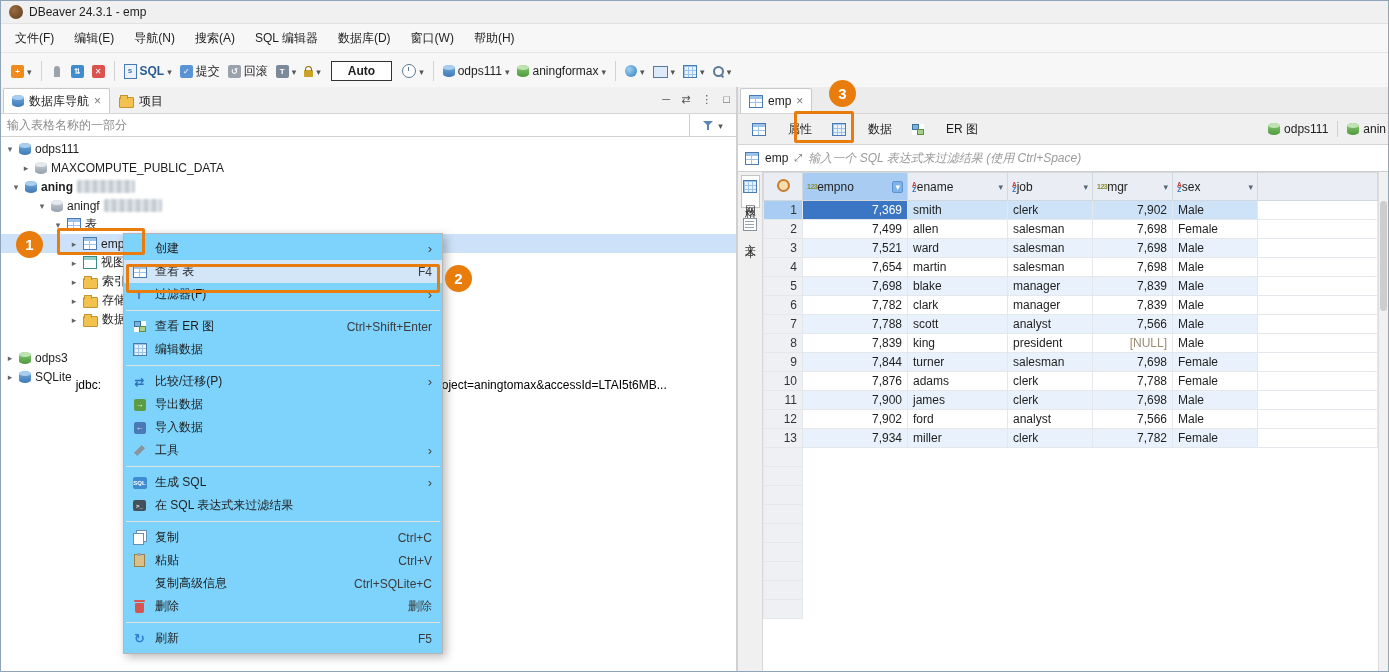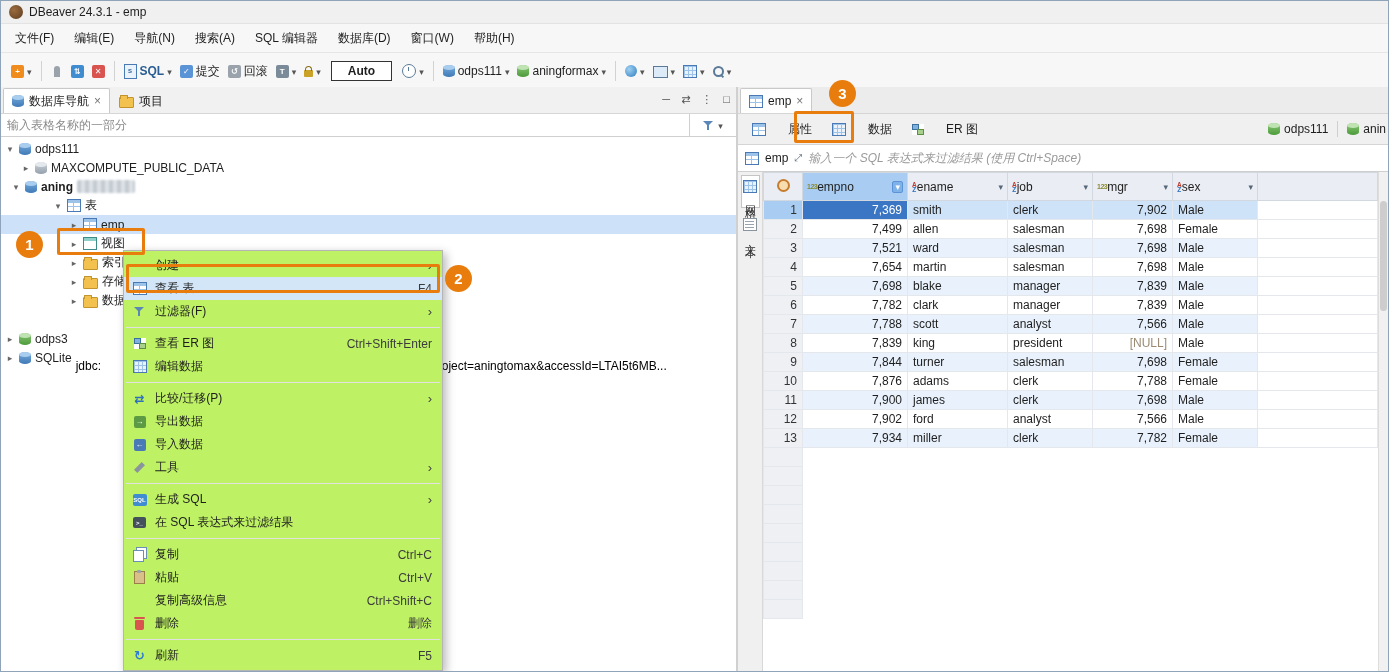--- a/index.html
+++ b/index.html
@@ -81,21 +81,21 @@
   .trow{height:19px;display:flex;align-items:center;gap:4px;white-space:nowrap;}
   .trow.selected{background:#cde2f8;}
   .ar{width:10px;text-align:center;color:#666;font-size:9px;flex:none;}
   .ar-exp::before{content:"▾";}
   .ar-col::before{content:"▸";}
   .bold{font-weight:bold;}
   .redact{display:inline-block;width:58px;height:13px;border-radius:2px;background:repeating-linear-gradient(90deg,#c3cad1 0 4px,#dde2e7 4px 8px);filter:blur(1px);}
   .tdesc{color:#000000;margin-top:16px;}
   .gap19{margin-top:19px;}
   
-  .cmenu{position:absolute;left:122px;top:249px;width:318px;background:#bef264;border:1px solid #b5b5b5;box-shadow:3px 3px 9px rgba(0,0,0,.28);padding:3px 0;z-index:50;}
+  .cmenu{position:absolute;left:122px;top:232px;width:318px;background:#7dd3fc;border:1px solid #b5b5b5;box-shadow:3px 3px 9px rgba(0,0,0,.28);padding:3px 0;z-index:50;}
   .mi{height:23px;display:flex;align-items:center;gap:7px;padding:0 10px 0 7px;}
   .mi.hl{background:#d3e6f8;}
   .mic{width:17px;display:flex;justify-content:center;flex:none;}
   .mlabel{flex:1;}
   .mshort{color:#3c3c3c;}
   .msep{height:1px;background:#e2e2e2;margin:4px 2px;}
   
   .rtabs{height:26px;background:#ececec;border-bottom:1px solid #d5d5d5;display:flex;align-items:flex-end;padding-left:2px;flex:none;}
   .subtabs{height:30px;background:#f0f0f0;border-bottom:1px solid #d5d5d5;display:flex;align-items:center;padding-left:6px;gap:4px;position:relative;flex:none;}
   .stab{display:flex;align-items:center;gap:22px;padding:5px 8px;}
@@ -266,20 +266,26 @@
           </div>
         <div class="trow" style="padding-left:20px">
             <span class="ar ar-col"></span>
             <span class="ic i-db c-gray"></span>
             <span>MAXCOMPUTE_PUBLIC_DATA</span>
           </div>
         <div class="trow" style="padding-left:10px">
             <span class="ar ar-exp"></span>
             <span class="ic i-db"></span>
             <span class="bold">aning</span>
+            <span class="redact"></span>
+          </div>
+        <div class="trow" style="padding-left:36px">
+            <span class="ar ar-exp"></span>
+            <span class="ic i-db c-gray"></span>
+            <span>aningf</span>
             <span class="redact"></span>
           </div>
         <div class="trow" style="padding-left:52px">
             <span class="ar ar-exp"></span>
             <span class="ic i-table"></span>
             <span>表</span>
           </div>
         <div class="trow selected" style="padding-left:68px">
             <span class="ar ar-col"></span>
             <span class="ic i-table"></span>
@@ -679,21 +685,21 @@
     <div class="mi">
         <span class="mic">
           <span class="ic i-paste"></span>
         </span>
         <span class="mlabel">粘贴</span>
         <span class="mshort">Ctrl+V</span>
       </div>
     <div class="mi">
         <span class="mic"></span>
         <span class="mlabel">复制高级信息</span>
-        <span class="mshort">Ctrl+Shift+C</span>
+        <span class="mshort">Ctrl+SQLite+C</span>
       </div>
     <div class="mi">
         <span class="mic">
           <span class="ic i-trash"></span>
         </span>
         <span class="mlabel">删除</span>
         <span class="mshort">删除</span>
       </div>
     <div class="msep"></div>
     <div class="mi">

